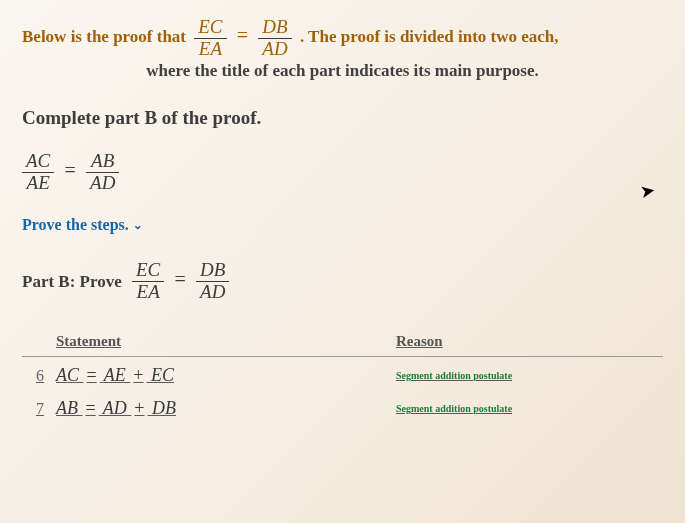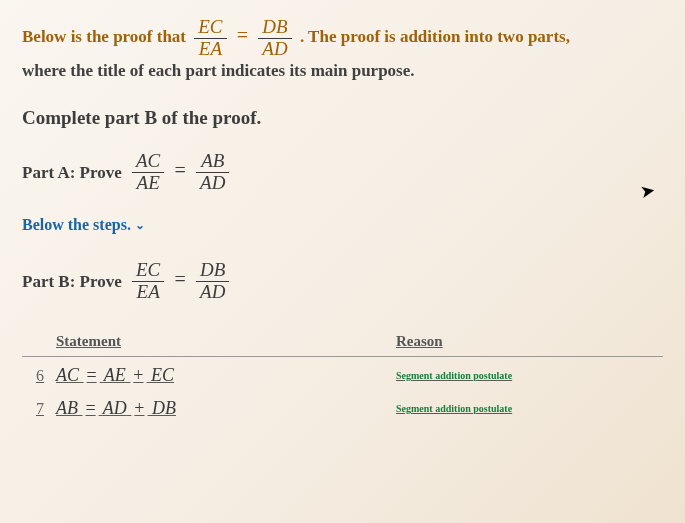--- a/index.html
+++ b/index.html
@@ -10,21 +10,21 @@
       font-family: Georgia, 'Times New Roman', serif;
       color: #3a3a3a;
       padding: 16px 22px;
       overflow: hidden;
       position: relative;
     }
     .intro { font-size: 17px; font-weight: bold; color: #a16207; line-height: 1.9; }
     .intro .text1 { display: inline; }
     .intro .eq { display: inline-block; vertical-align: middle; margin: 0 4px; }
     .intro .text2 { display: inline; }
-    .intro-line2 { font-size: 17px; font-weight: bold; color: #404040; margin-top: 2px; }
+    .intro-line2 { font-size: 17px; font-weight: bold; color: #404040; margin-top: 2px; text-align: center; }
     .frac { display: inline-block; vertical-align: middle; text-align: center; font-style: italic; font-family: 'Times New Roman', serif; font-weight: normal; font-size: 19px; line-height: 1.1; }
     .frac .num { display: block; padding: 0 4px; }
     .frac .den { display: block; border-top: 1.5px solid #3a3a3a; padding: 0 4px; }
     .eqsign { font-style: normal; font-family: 'Times New Roman', serif; font-weight: normal; font-size: 20px; margin: 0 6px; }
     .prompt { font-size: 19px; font-weight: bold; color: #3d3d3d; margin-top: 26px; }
     .part { margin-top: 22px; font-size: 17px; font-weight: bold; color: #3d3d3d; }
     .part .label { display: inline-block; vertical-align: middle; margin-right: 6px; }
     .show-steps { color: #1865a8; font-size: 16px; font-weight: bold; margin-top: 22px; cursor: pointer; display: inline-flex; align-items: center; gap: 4px; }
     .show-steps .chev { font-size: 12px; color: #1865a8; }
     .table { margin-top: 24px; font-size: 15px; color: #5a5a5a; font-weight: bold; text-decoration: underline; }
@@ -49,41 +49,40 @@
     <span class="frac">
       <span class="num">EC</span>
       <span class="den">EA</span>
     </span>
     <span class="eqsign">=</span>
     <span class="frac">
       <span class="num">DB</span>
       <span class="den">AD</span>
     </span>
   </span>
-  <span class="text2">. The proof is addition into two parts,</span>
+  <span class="text2">. The proof is divided into two each,</span>
 </div>
 <div class="intro-line2">where the title of each part indicates its main purpose.</div>
 
 <div class="prompt">Complete part B of the proof.</div>
 
 <div class="part">
-  <span class="label">Part A: Prove</span>
   <span class="frac">
     <span class="num">AC</span>
     <span class="den">AE</span>
   </span>
   <span class="eqsign">=</span>
   <span class="frac">
     <span class="num">AB</span>
     <span class="den">AD</span>
   </span>
 </div>
 
 <div class="show-steps">
-  <span>Below the steps.</span>
+  <span>Prove the steps.</span>
   <span class="chev">⌄</span>
 </div>
 
 <div class="part" style="margin-top:26px;">
   <span class="label">Part B: Prove</span>
   <span class="frac">
     <span class="num">EC</span>
     <span class="den">EA</span>
   </span>
   <span class="eqsign">=</span>

